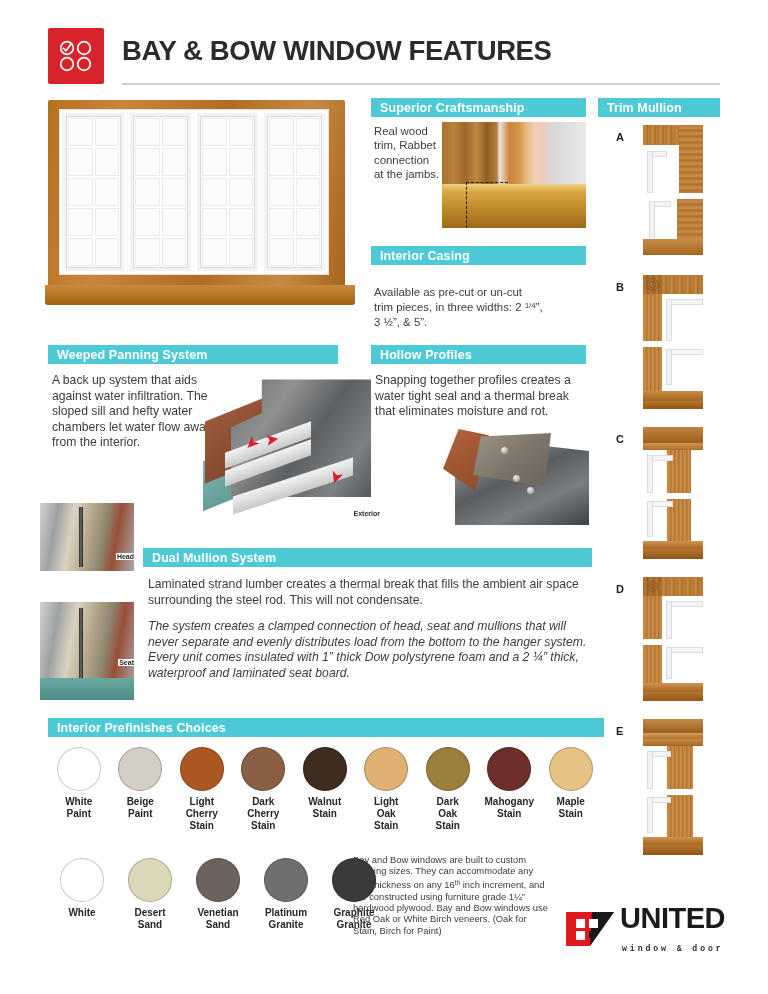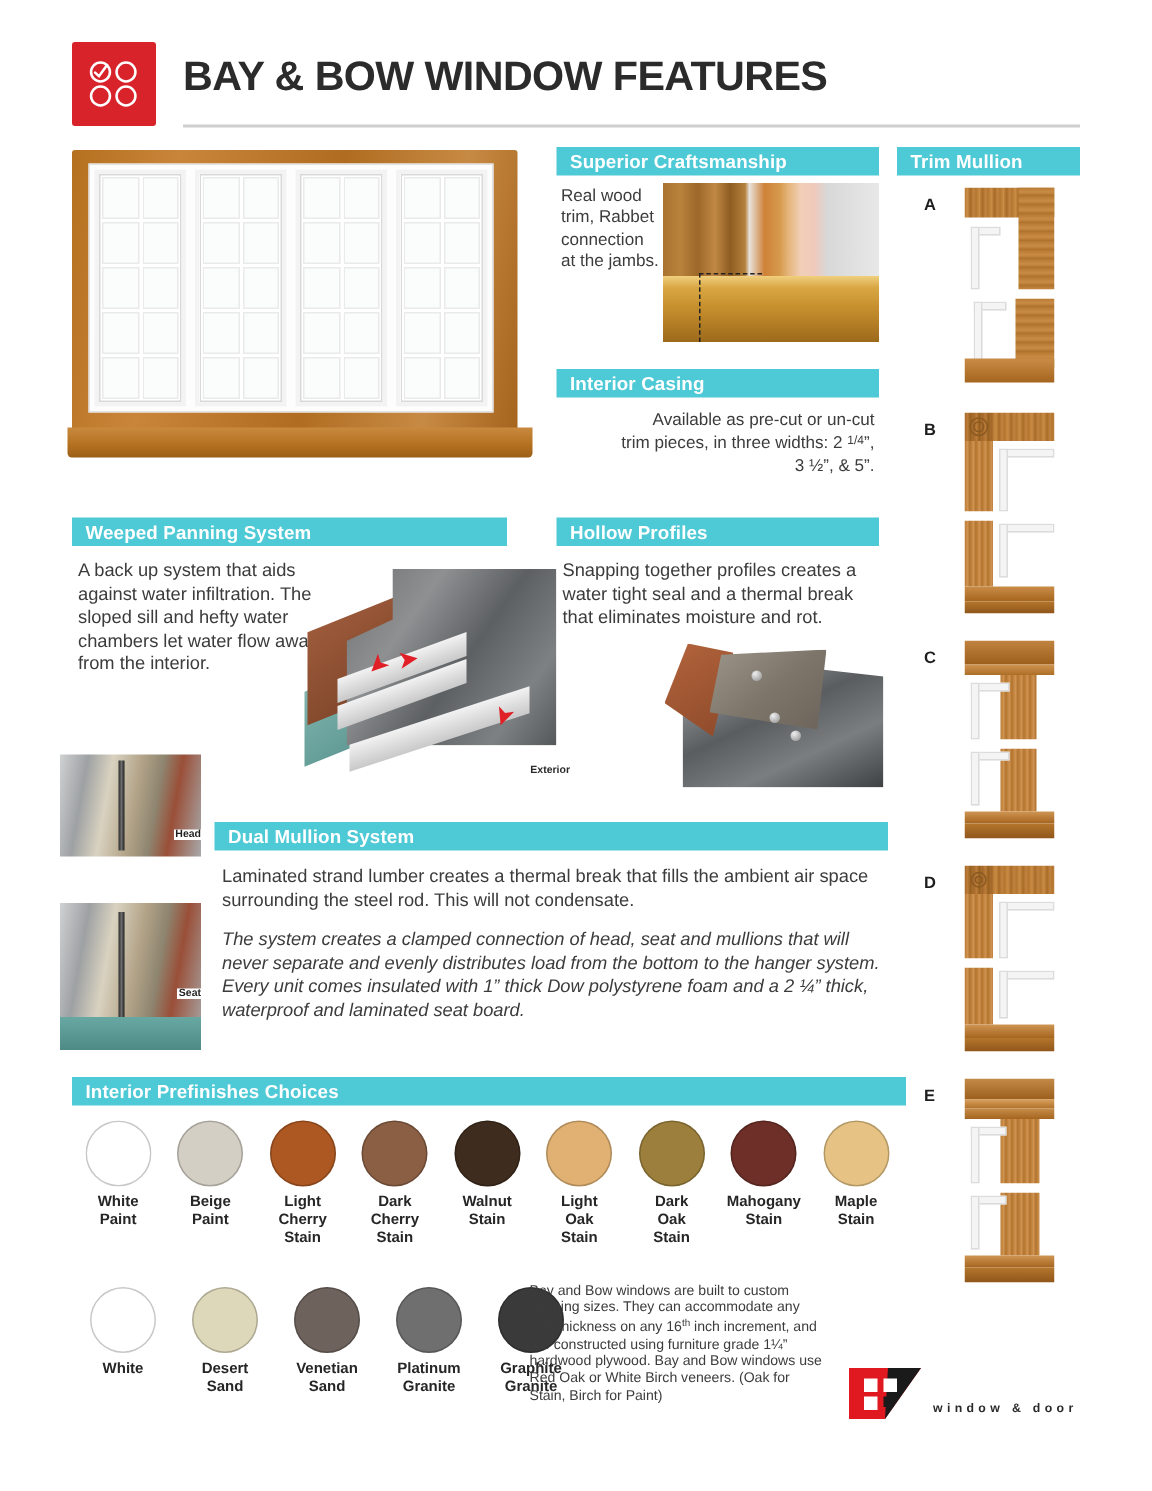--- a/index.html
+++ b/index.html
@@ -83,21 +83,21 @@
     background: linear-gradient(180deg,#f0cf7e 0%, #d9a644 18%, #c8912f 45%, #b57f26 70%, #9d6a1c 100%);
   }
   .craft-img .dash-box {
     position: absolute; left: 24px; bottom: 0; width: 42px; height: 46px;
     border: 1.6px dashed #222; border-right: none; border-bottom: none;
   }
 
   
   .sec-casing { position: absolute; left: 371px; top: 246px; width: 215px; }
   .sec-casing .banner { height: 19px; width: 215px; }
-  .casing-text { margin-top: 8px; padding-left: 3px; width: 212px; text-align: right; }
+  .casing-text { margin-top: 20px; padding-left: 3px; width: 212px; }
   sup.frac { font-size: 8px; vertical-align: 0.35em; }
 
   
   .sec-trim { position: absolute; left: 598px; top: 98px; width: 122px; }
   .sec-trim .banner { height: 19px; width: 122px; }
   .trim-list { position: relative; margin-top: 8px; }
   .trim-row { position: relative; margin-bottom: 18px; }
   .trim-letter {
     position: absolute; left: 18px; top: 6px;
     font-size: 11px; font-weight: bold; color: #1d1d1d;
@@ -228,22 +228,22 @@
   sup.ord { font-size: 6.6px; vertical-align: 0.5em; }
 
   
   .united { position: absolute; left: 566px; top: 900px; width: 160px; height: 52px; }
   .united-mark { position: absolute; left: 0; top: 2px; width: 48px; height: 44px; }
   .united-word {
     position: absolute; left: 54px; top: 2px;
     font-size: 29px; font-weight: bold; letter-spacing: -0.5px; color: #1a1a1a;
   }
   .united-sub {
-    position: absolute; left: 56px; top: 34px;
-    font-size: 8.2px; letter-spacing: 2.9px; font-weight: bold; color: #2a2a2a;
+    position: absolute; left: 56px; top: 44px;
+    font-size: 8.2px; letter-spacing: 2.9px; font-weight: bold; color: #2a2a2a; font-family: Liberation Mono, monospace;
   }
 </style>
 </head>
 <body>
 
 <div class="page">
 
   <div class="header">
     <div class="logo-mark">
       <svg class="logo-dots" viewBox="0 0 34 32">
@@ -571,16 +571,17 @@
 
   <div class="united">
     <svg class="united-mark" viewBox="0 0 48 44">
       <polygon points="0,10 48,10 24,44 0,44" fill="#e0181f"></polygon>
       <polygon points="26,10 48,10 24,44" fill="#1a1a1a"></polygon>
       <rect x="10" y="17" width="9" height="9" fill="#ffffff"></rect>
       <rect x="23" y="17" width="9" height="9" fill="#ffffff"></rect>
       <rect x="10" y="29" width="9" height="9" fill="#ffffff"></rect>
       <rect x="23" y="29" width="7" height="7" fill="#1a1a1a"></rect>
     </svg>
+    <div class="united-word">UNITED</div>
     <div class="united-sub">window &amp; door</div>
   </div>
 
 </div>
 
 </body></html>

